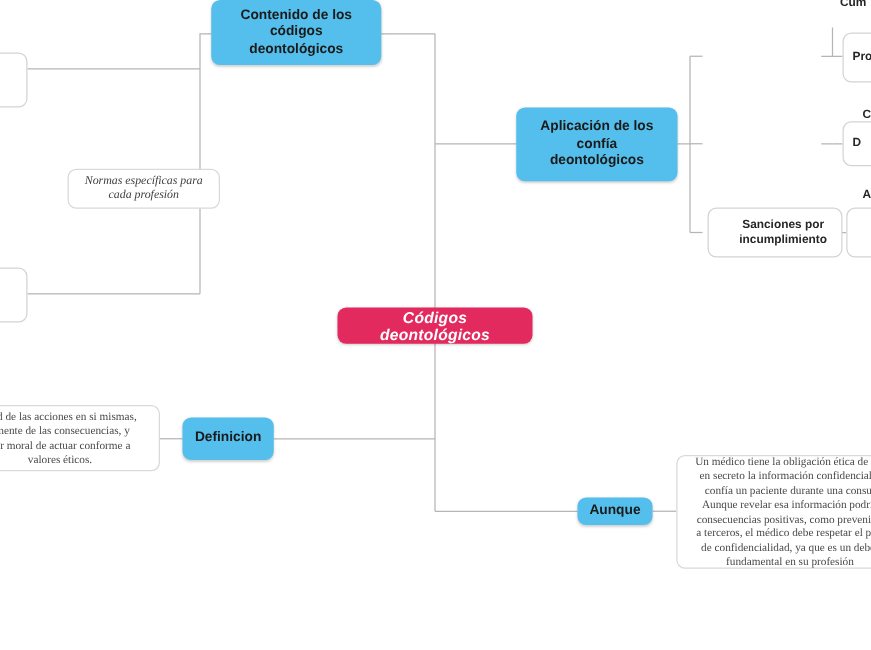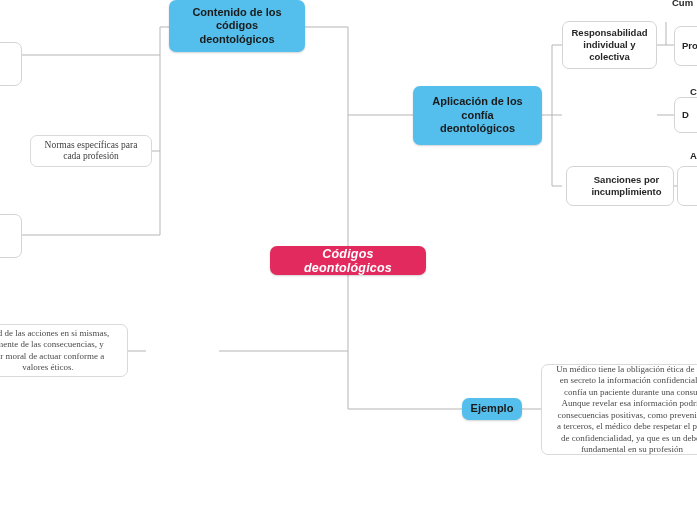--- a/index.html
+++ b/index.html
@@ -82,22 +82,24 @@
     background: #ffffff;
     border: 1px solid #d9d9d9;
     border-radius: 7px;
     color: #4a4a4a;
     font-family: "Liberation Serif", serif;
     font-size: 9px;
     line-height: 11.5px;
     padding: 4px 6px;
   }
   .node-note.italic {
+    font-style: italic;
     font-size: 9.5px;
     color: #3d3d3d;
+    margin-left: 24px;
   }
 
   .node-text {
     display: block;
     width: 100%;
     white-space: pre-line;
   }
 </style>
 </head>
 <body>
@@ -167,25 +169,20 @@
   <div class="node node-white" style="left:-36px; top:214px; width:58px; height:44px;">
     <span class="node-text">s</span>
   </div>
 
   <div class="node node-blue" style="left:413px; top:86px; width:129px; height:59px;">
     <span class="node-text">Aplicación de los
 confía
 deontológicos</span>
   </div>
 
-  <div class="node node-white" style="left:562px; top:21px; width:95px; height:48px;">
-    <span class="node-text">Responsabilidad
-individual y
-colectiva</span>
-  </div>
 
 
   <div class="node node-white" style="left:566px; top:166px; width:108px; height:40px;padding-left:20px;">
     <span class="node-text">Sanciones por
 incumplimiento</span>
   </div>
 
   <div class="node node-white" style="left:674px; top:26px; width:56px; height:40px; justify-content:flex-start;">
     <span class="node-text" style="text-align:left;">Prom</span>
   </div>
@@ -197,30 +194,33 @@
   <div class="node node-white" style="left:677px; top:166px; width:56px; height:40px; justify-content:flex-start;">
     <span class="node-text" style="text-align:left;"></span>
   </div>
 
   <div style="position:absolute; left:672px; top:-3px; font-size:9.5px; font-weight:bold; color:#262626;">Cum</div>
 
   <div style="position:absolute; left:690px; top:86px; font-size:9.5px; font-weight:bold; color:#262626;">C</div>
 
   <div style="position:absolute; left:690px; top:150px; font-size:9.5px; font-weight:bold; color:#262626;">A</div>
 
+  <div class="node node-blue" style="left:146px; top:334px; width:73px; height:34px;">
+    <span class="node-text">Definicion</span>
+  </div>
 
   <div class="node node-note" style="left:-32px; top:324px; width:160px; height:53px;">
     <span class="node-text">idad de las acciones en si mismas,
 emente de las consecuencias, y
 ber moral de actuar conforme a
 valores éticos.</span>
   </div>
 
   <div class="node node-blue" style="left:462px; top:398px; width:60px; height:22px;">
-    <span class="node-text">Ejemplo</span>
+    <span class="node-text">Aunque</span>
   </div>
 
   <div class="node node-note" style="left:541px; top:364px; width:182px; height:91px;">
     <span class="node-text">Un médico tiene la obligación ética de ma
 en secreto la información confidencial q
 confía un paciente durante una consul
 Aunque revelar esa información podría
 consecuencias positivas, como prevenir u
 a terceros, el médico debe respetar el prin
 de confidencialidad, ya que es un deber

